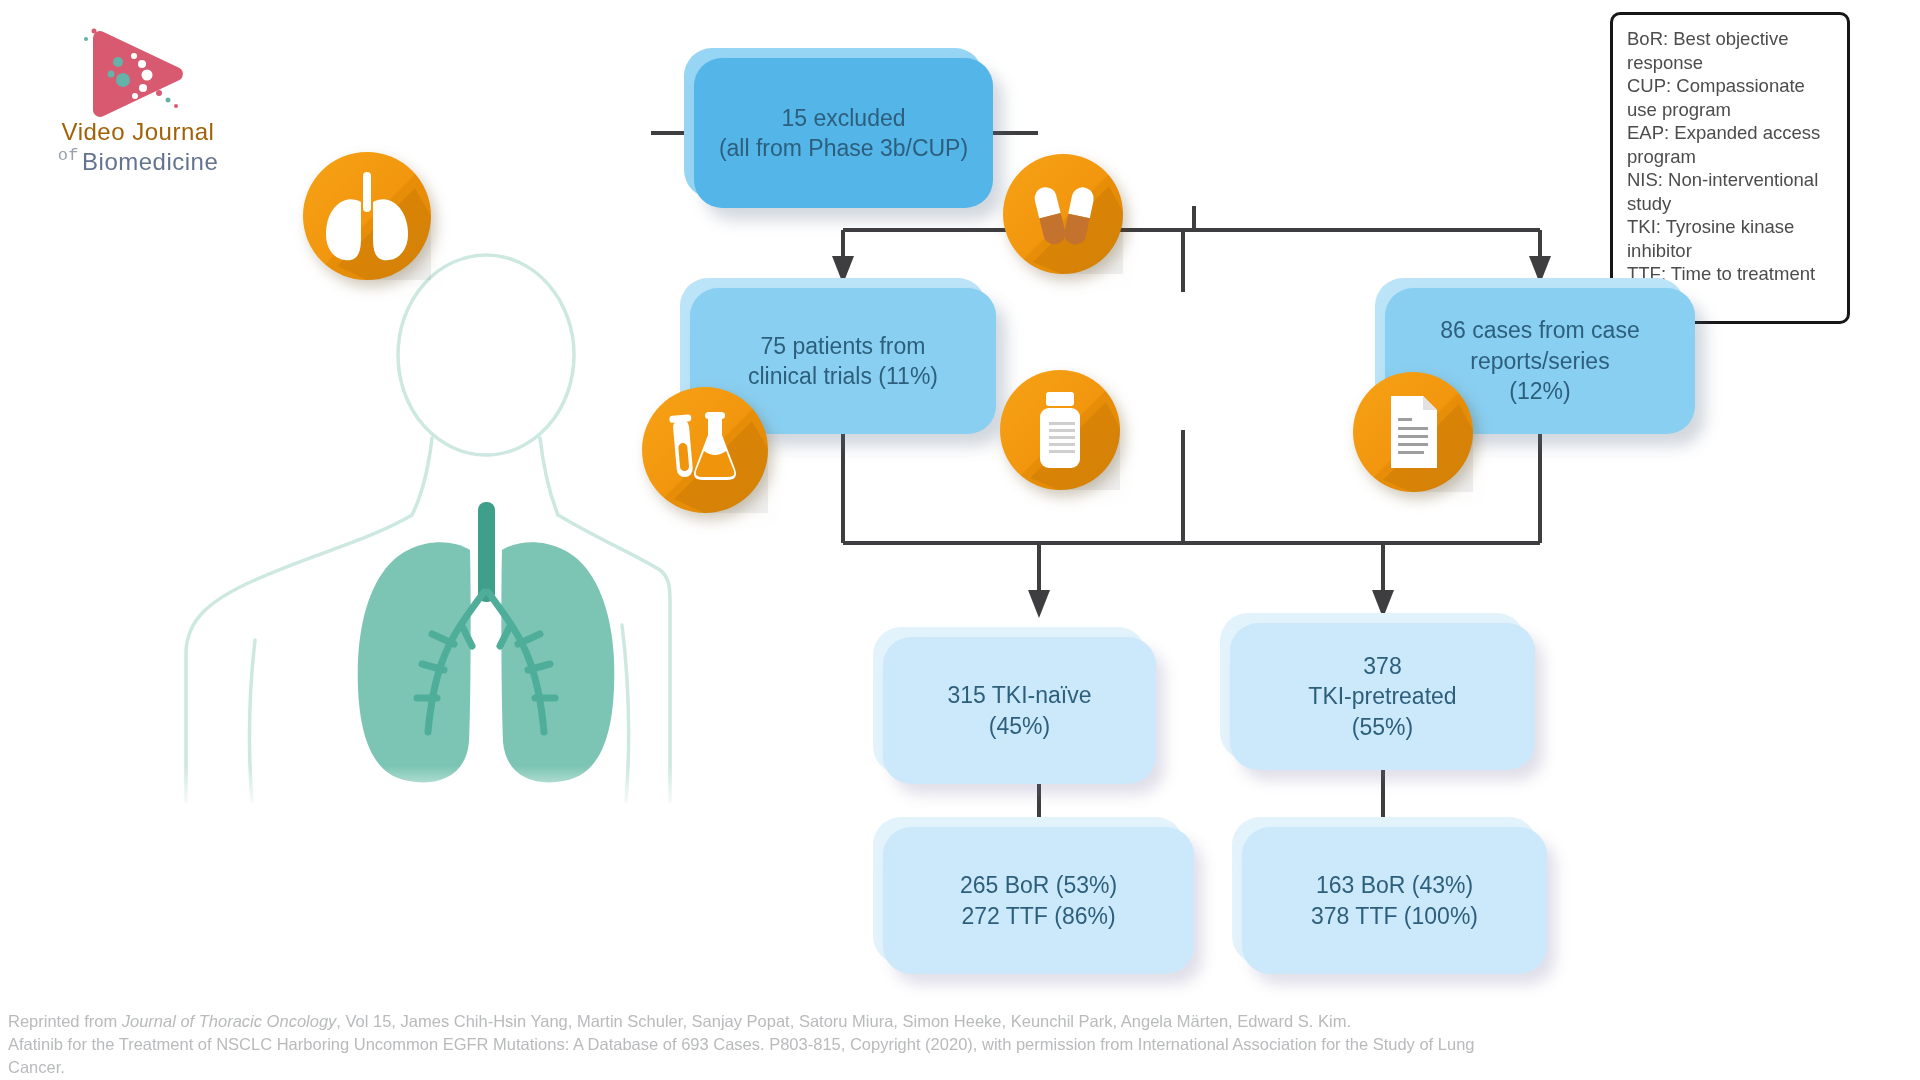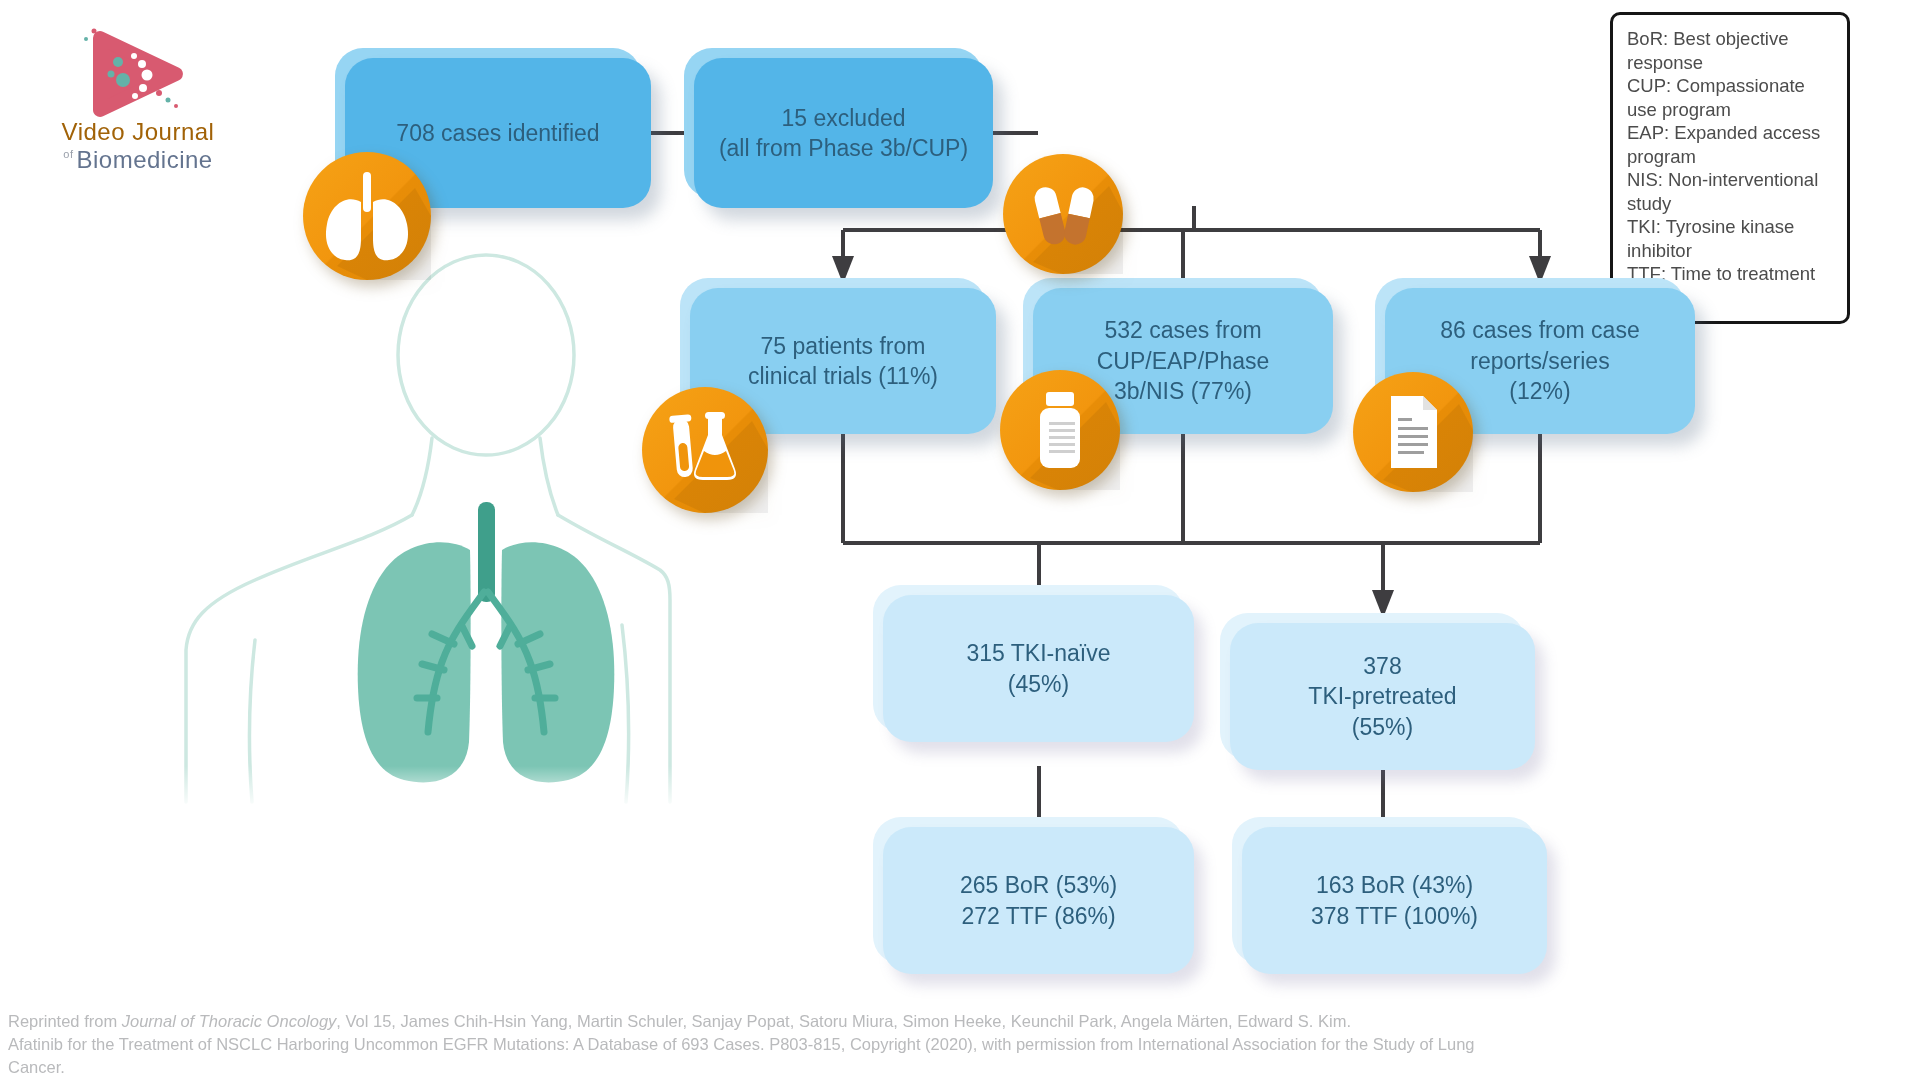--- a/index.html
+++ b/index.html
@@ -34,21 +34,21 @@
             border:3px solid #161616; border-radius:10px; padding:12px 14px;
             background:#fff; color:#4c4c4c; font-size:18.5px; line-height:23.5px; }
 
   
   .logo { position:absolute; left:30px; top:18px; width:260px; height:170px; }
   .logo-svg { position:absolute; left:0; top:0; }
   .logo-t1 { position:absolute; top:100px; left:0; width:216px; text-align:center;
              color:#a16207; font-size:24px; letter-spacing:.5px; }
   .logo-t2 { position:absolute; top:128px; left:0; width:216px; text-align:center;
              color:#64748f; font-size:24px; letter-spacing:.5px; }
-  .logo-t2 .of { font-size:11px; color:#9aa0ab; vertical-align:10px; margin-right:3px; }
+  .logo-t2 .of { font-size:17px; color:#9aa0ab; vertical-align:10px; margin-right:3px;font-family:Liberation Mono, monospace; }
 
   
   .footer { position:absolute; left:8px; top:1010px; width:1520px;
             color:#b9babc; font-size:16.5px; line-height:23px; }
 </style>
 </head>
 <body>
 
 <div class="page">
 
@@ -134,59 +134,45 @@
 
   <div class="legend">
     <div>BoR: Best objective response</div>
     <div>CUP: Compassionate use program</div>
     <div>EAP: Expanded access program</div>
     <div>NIS: Non-interventional study</div>
     <div>TKI: Tyrosine kinase inhibitor</div>
     <div>TTF: Time to treatment failure</div>
   </div>
 
-  <div class="boxwrap r1" style="left:345px; top:58px; width:306px; height:150px">
-    <div class="boxlayer"></div>
-    <div class="fbox">
-        <span>708 cases identified</span>
-      </div>
-  </div>
   <div class="boxwrap r1" style="left:694px; top:58px; width:299px; height:150px">
     <div class="boxlayer"></div>
     <div class="fbox">
       <span>15 excluded</span>
       <span>(all from Phase 3b/CUP)</span>
     </div>
   </div>
 
   <div class="boxwrap r2" style="left:690px; top:288px; width:306px; height:146px">
     <div class="boxlayer"></div>
     <div class="fbox">
       <span>75 patients from</span>
       <span>clinical trials (11%)</span>
-    </div>
-  </div>
-  <div class="boxwrap r2" style="left:1033px; top:288px; width:300px; height:146px">
-    <div class="boxlayer"></div>
-    <div class="fbox">
-      <span>532 cases from</span>
-      <span>CUP/EAP/Phase</span>
-      <span>3b/NIS (77%)</span>
     </div>
   </div>
   <div class="boxwrap r2" style="left:1385px; top:288px; width:310px; height:146px">
     <div class="boxlayer"></div>
     <div class="fbox">
       <span>86 cases from case</span>
       <span>reports/series</span>
       <span>(12%)</span>
     </div>
   </div>
 
-  <div class="boxwrap r3" style="left:883px; top:595px; width:311px; height:147px">
+  <div class="boxwrap r3" style="left:883px; top:637px; width:273px; height:147px">
     <div class="boxlayer"></div>
     <div class="fbox">
       <span>315 TKI-naïve</span>
       <span>(45%)</span>
     </div>
   </div>
   <div class="boxwrap r3" style="left:1230px; top:623px; width:305px; height:147px">
     <div class="boxlayer"></div>
     <div class="fbox">
       <span>378</span>

